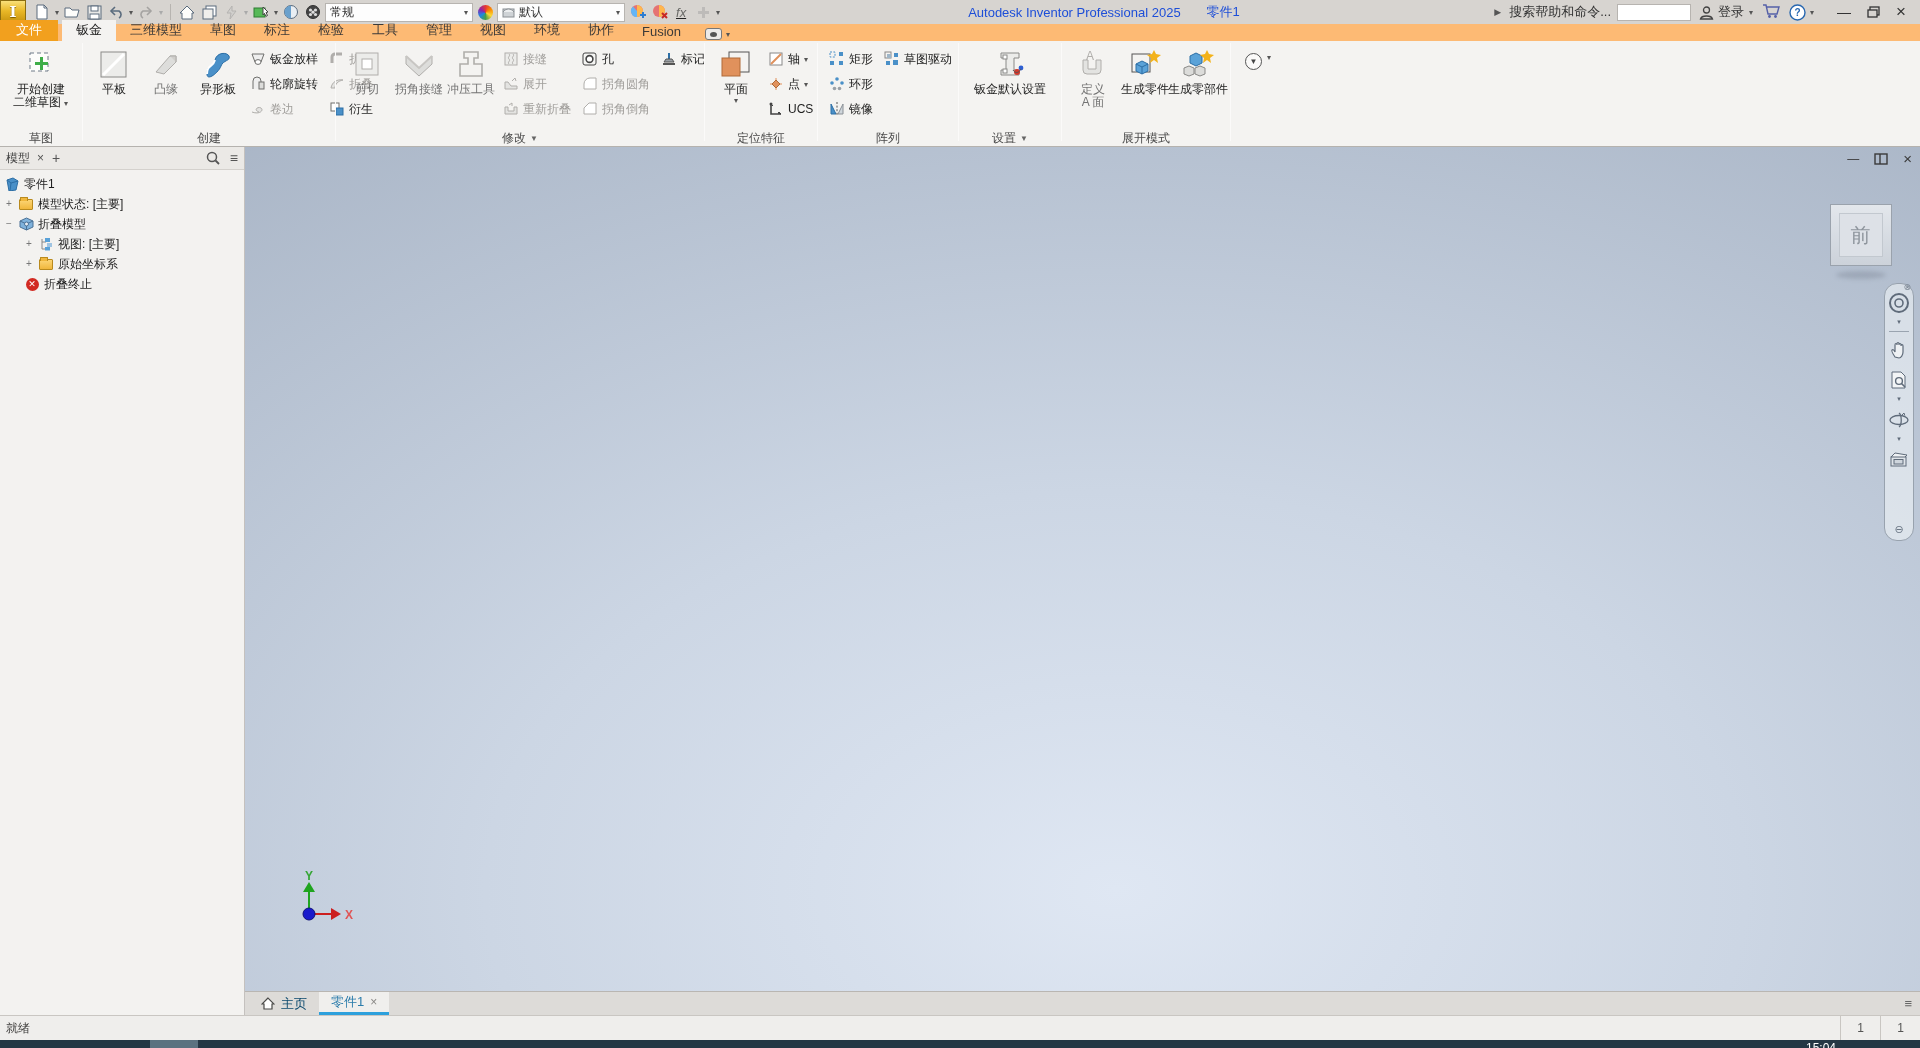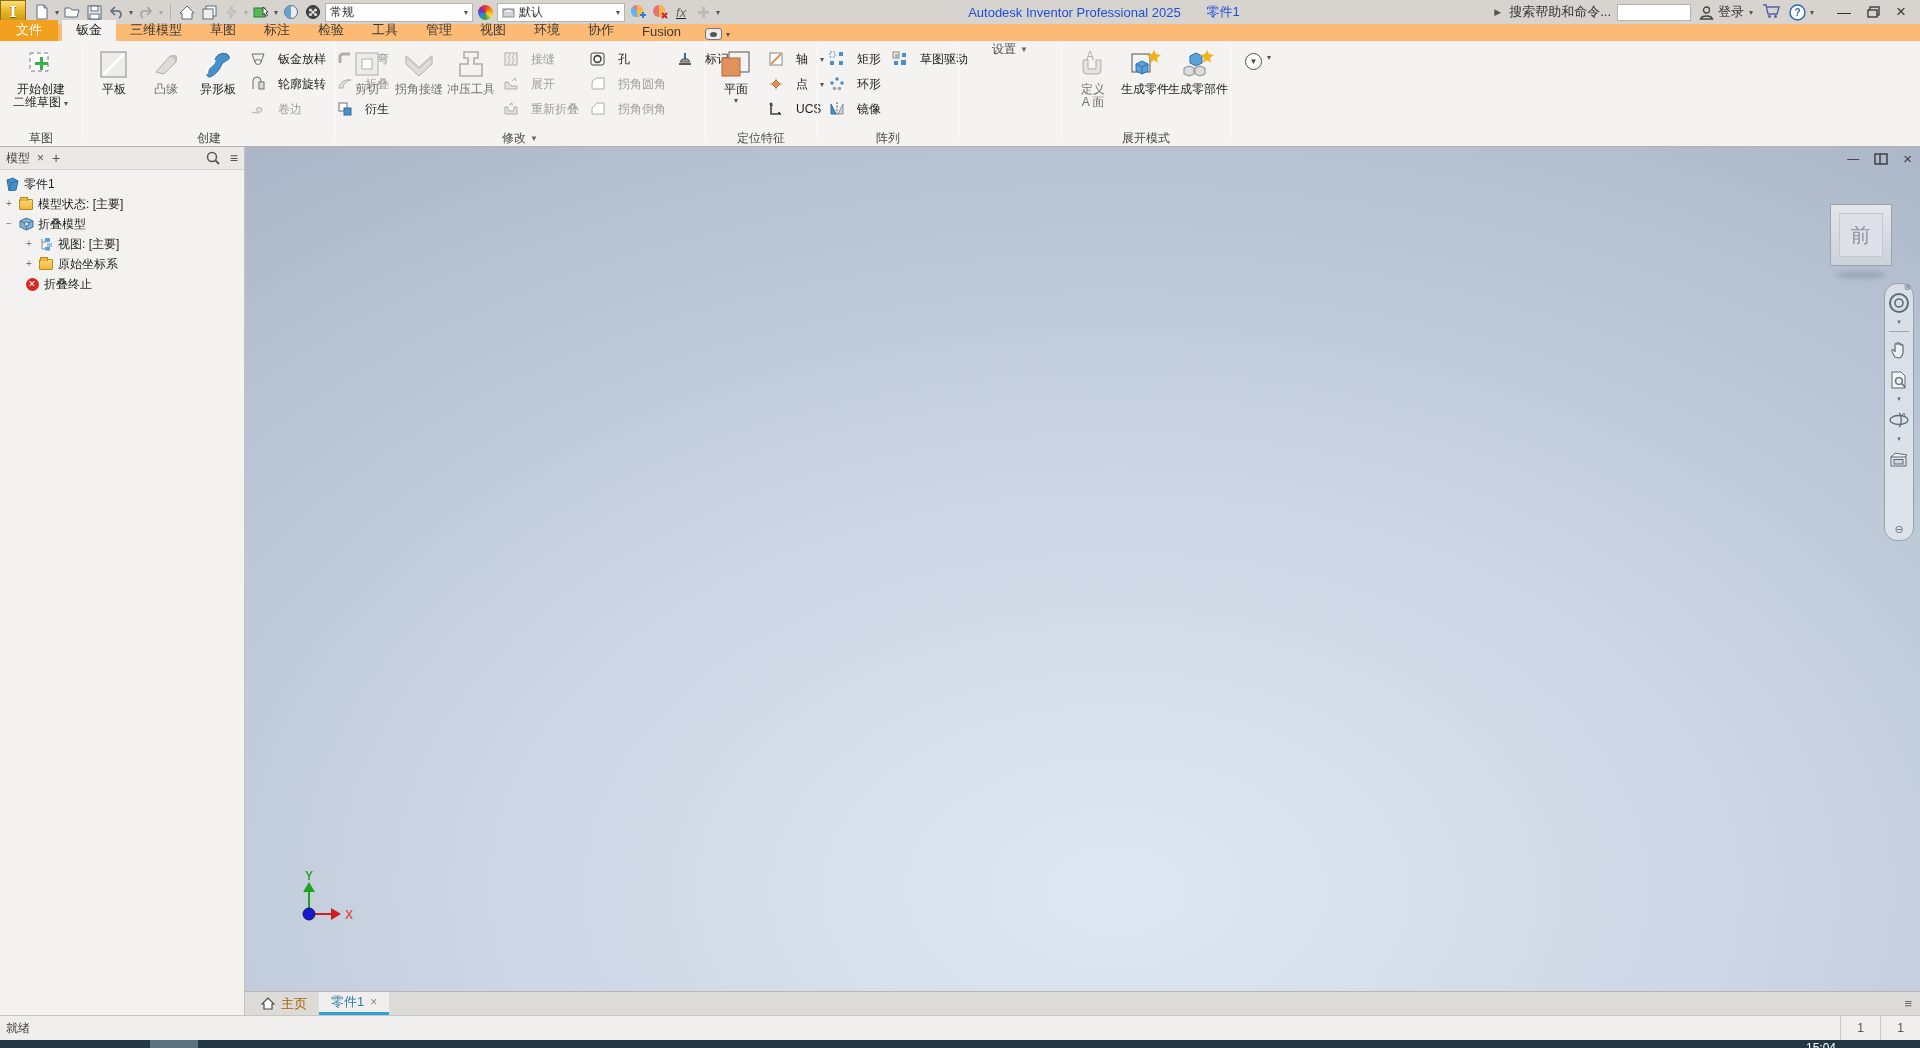--- a/index.html
+++ b/index.html
@@ -50,21 +50,21 @@
   .pc { flex:1; display:flex; align-items:flex-start; padding:4px 6px 0; gap:2px; }
   .plabel { height:16px; display:flex; align-items:center; justify-content:center; gap:4px;
     color:#4a4a4a; font-size:12px; }
   .plabel .dar { font-size:8px; color:#666; }
   .psep { width:1px; height:98px; margin-top:2px; background:#d2cfcb; border-right:1px solid #fbfaf9; }
   .big { display:flex; flex-direction:column; align-items:center; justify-content:flex-start;
     padding:2px 4px; border-radius:2px; min-width:50px; }
   .big .blab { margin-top:2px; text-align:center; line-height:13px; color:#1e1e1e; white-space:nowrap; }
   .big.dis .blab { color:#737373; }
   .scol { display:flex; flex-direction:column; gap:1px; padding-top:2px; }
-  .sbtn { display:flex; align-items:center; gap:12px; height:24px; padding:0 4px; border-radius:2px; color:#1e1e1e; white-space:nowrap; }
+  .sbtn { display:flex; align-items:center; gap:4px; height:24px; padding:0 4px; border-radius:2px; color:#1e1e1e; white-space:nowrap; }
   .sbtn.dis { color:#a09e9b; }
   .sbtn .sdar { font-size:8px; color:#555; }
   .ic30 { width:34px; height:34px; display:flex; align-items:center; justify-content:center; }
   .ic16 { width:17px; height:17px; display:flex; align-items:center; justify-content:center; }
   .collapsebtn { display:flex; align-items:flex-start; gap:4px; padding:12px 0 0 14px; }
   .circ-dd { width:17px; height:17px; border:1px solid #555; border-radius:50%; display:flex; align-items:center;
     justify-content:center; font-size:8px; color:#444; background:#fbfaf9; }
 
   
   .main { position:absolute; left:0; top:147px; width:1920px; height:868px; display:flex; }
@@ -101,21 +101,21 @@
     display:flex; flex-direction:column; align-items:center; padding:4px 0; color:#5f6b7a; }
   .navbar .nitem { height:30px; display:flex; align-items:center; justify-content:center; width:100%; }
   .navbar .smalldd { height:10px; font-size:7px; color:#5f6b7a; }
   .navbar .ndiv { width:20px; height:1px; background:#9aa4b0; margin:3px 0; }
   .nav-x { position:absolute; top:-2px; right:2px; font-size:9px; color:#7b8693; }
   .nav-min { margin-top:auto; font-size:11px; color:#6b7785; }
   .triad { position:absolute; left:48px; bottom:60px; }
 
   
   .doctabs { height:24px; background:#dddbd8; border-top:1px solid #b9b6b2; display:flex; align-items:flex-end; padding-left:4px; position:relative; }
-  .dtab { display:flex; align-items:center; gap:6px; height:23px; padding:0 12px; color:#a16207; font-size:13px; }
+  .dtab { display:flex; align-items:center; gap:6px; height:23px; padding:0 12px; color:#0c4a6e; font-size:13px; }
   .dtab.active { background:#f0efed; border-bottom:3px solid #2da0dc; color:#2b7cab; }
   .dtab .dx { color:#8a8886; font-size:12px; }
   .dt-menu { position:absolute; right:8px; bottom:4px; color:#666; font-size:13px; letter-spacing:0; }
 
   
   .statusbar { position:absolute; left:0; top:1015px; width:1920px; height:25px; background:#efeeec;
     border-top:1px solid #c9c6c2; display:flex; align-items:center; color:#3f3e3c; }
   .st-ready { padding-left:6px; font-size:12px; }
   .st-cells { margin-left:auto; display:flex; height:100%; }
   .st-cell { width:40px; border-left:1px solid #c9c6c2; display:flex; align-items:center; justify-content:center; color:#555; }
@@ -633,20 +633,35 @@
         </div>
       </div>
     </div>
     <div class="plabel">
         <span>阵列</span>
       </div>
   </div>
   <div class="psep"></div>
 
   <div class="panel" style="width:102px">
+    <div class="pc" style="justify-content:center">
+      <div class="big">
+        <span class="ic30">
+          <svg width="34" height="32">
+              <path d="M8 5h18v5h-5v12h5v5H8v-5h5V10H8z" fill="#ececea" stroke="#8a8a88"></path>
+              <rect x="10" y="7" width="4" height="4" fill="#fff" stroke="#8a8a88"></rect>
+              <rect x="10" y="21" width="4" height="4" fill="#fff" stroke="#8a8a88"></rect>
+              <circle cx="24" cy="24" r="3" fill="#d23a2e"></circle>
+              <circle cx="28" cy="20" r="2.4" fill="#2e5fd2"></circle>
+              <path d="M20 22c2 3 5 4 8-1" fill="none" stroke="#555"></path>
+            </svg>
+        </span>
+        <span class="blab">钣金默认设置</span>
+      </div>
+    </div>
     <div class="plabel">
       <span>设置</span>
         <span class="dar">▼</span>
     </div>
   </div>
   <div class="psep"></div>
 
   <div class="panel" style="width:168px">
     <div class="pc">
       <div class="big dis">

